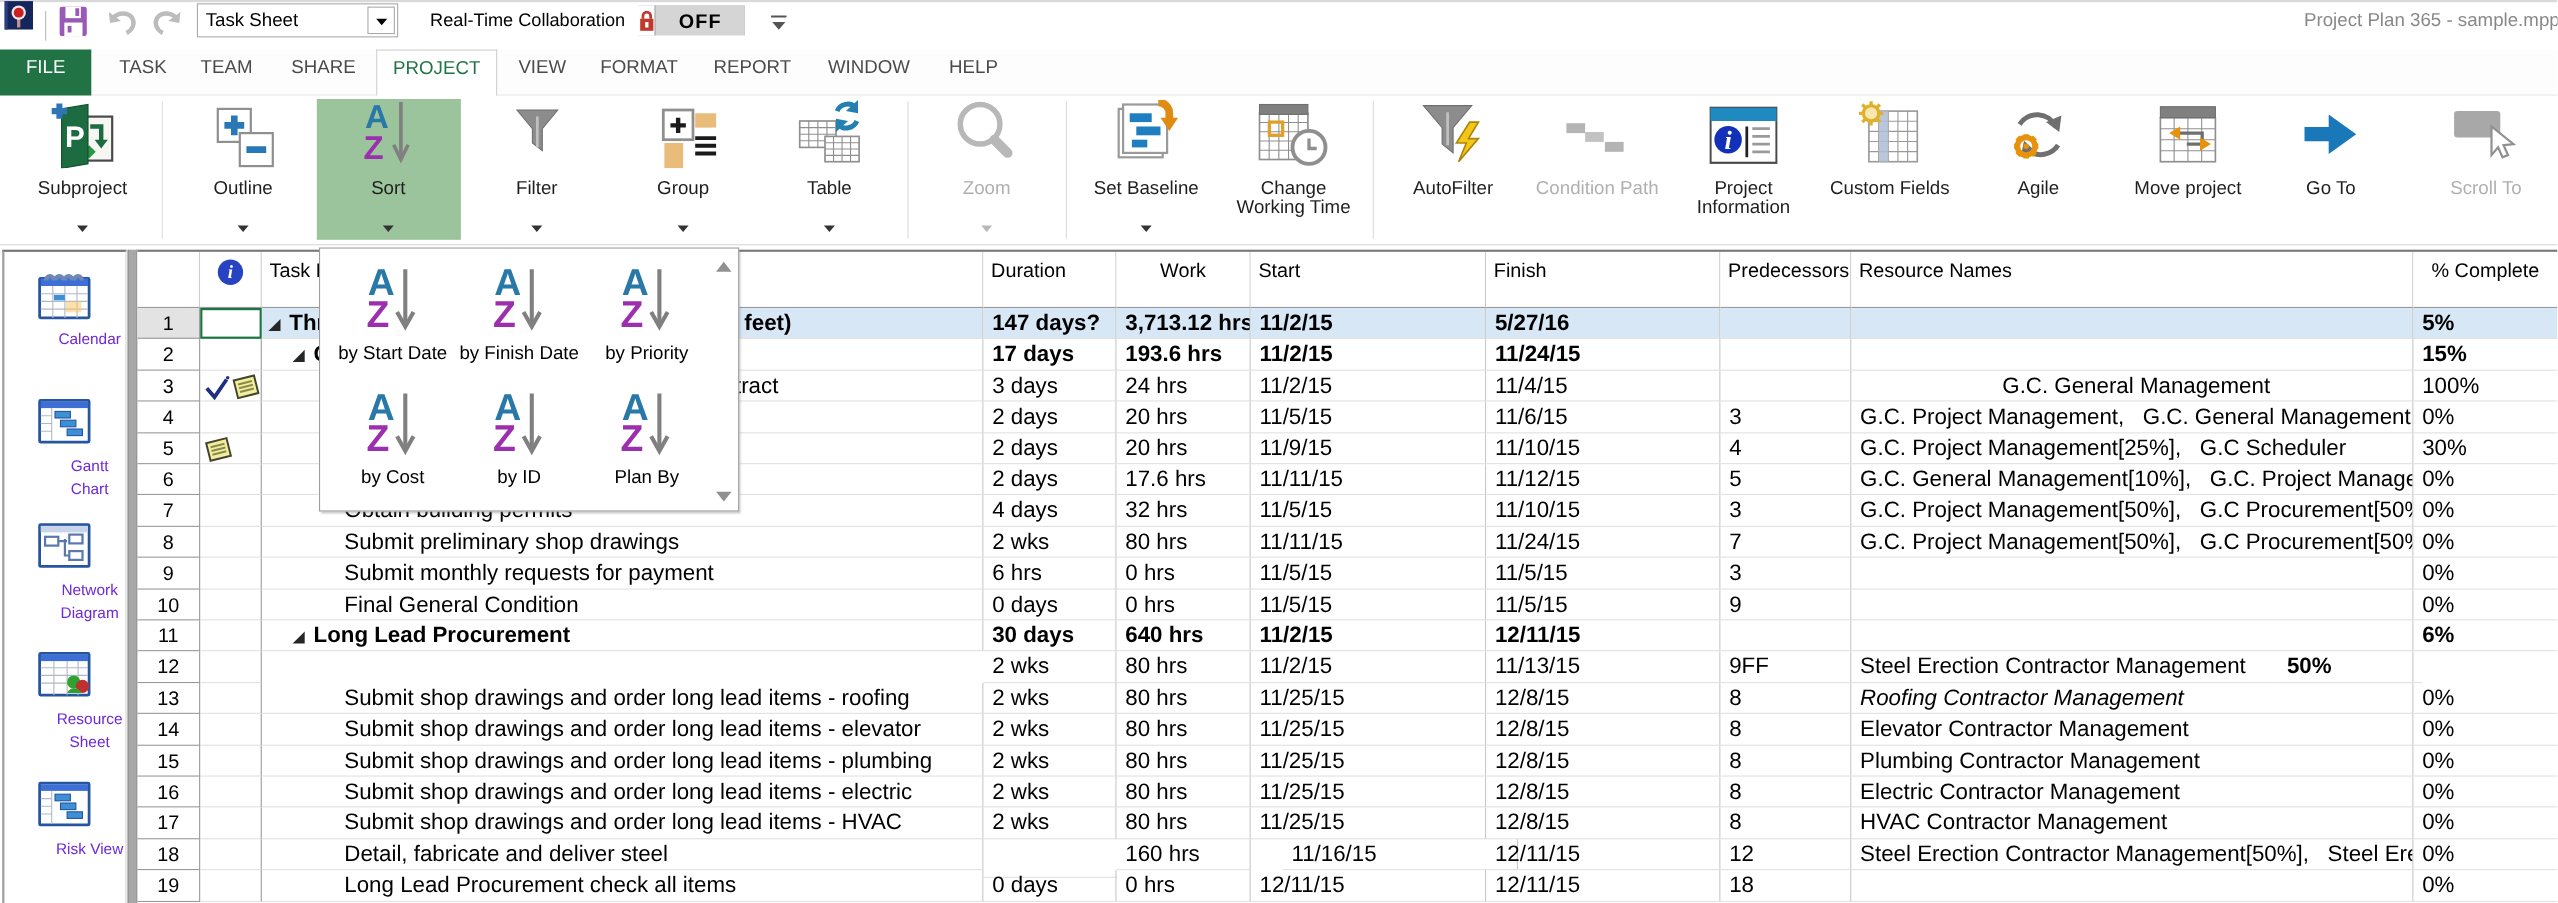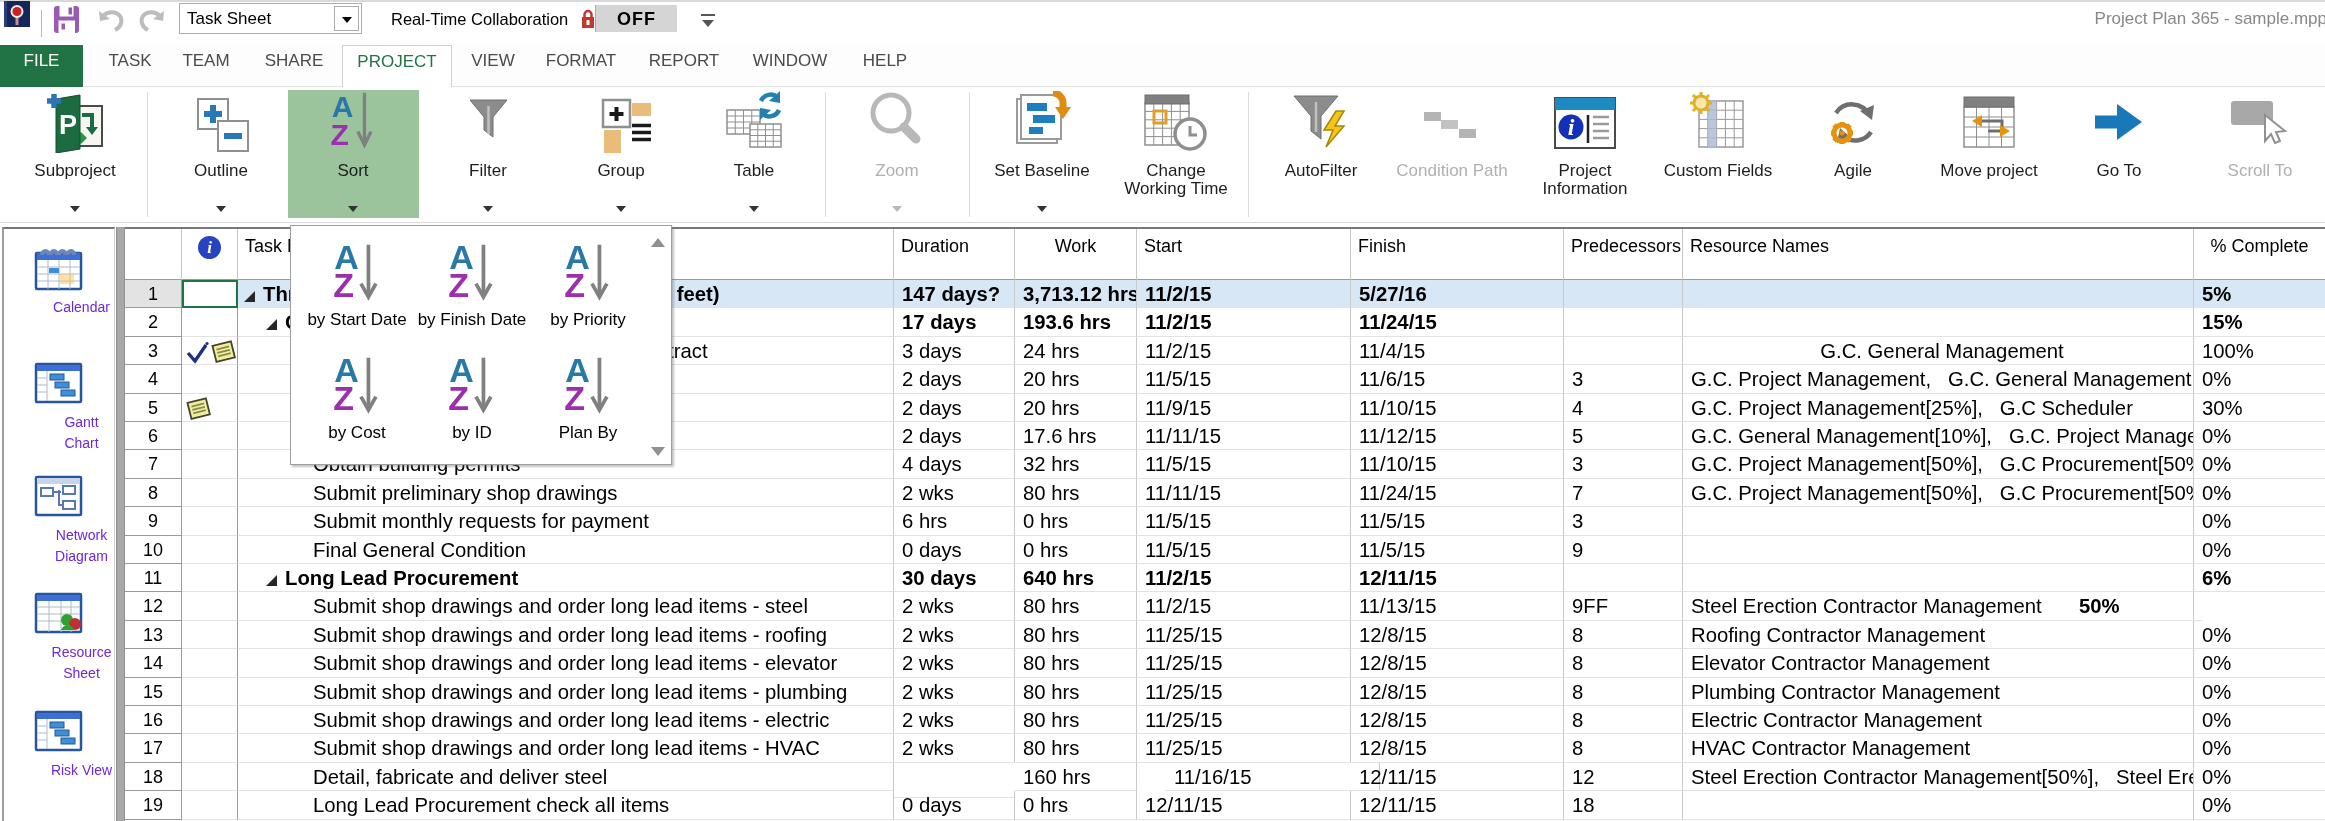--- a/index.html
+++ b/index.html
@@ -543,39 +543,38 @@
 <div class="c b" style="left:890px;width:122px;">640 hrs</div>
 <div class="c b" style="left:1012px;width:214px;">11/2/15</div>
 <div class="c b" style="left:1226px;width:213px;">12/11/15</div>
 <div class="c b" style="left:1439px;width:119px;"></div>
 <div class="c b" style="left:1558px;width:511px;"></div>
 <div class="c b" style="left:2069px;width:131px;border-right:none;">6%</div>
 </div>
 <div class="row" style="top:363.4px;">
 <div class="c cnum" style="left:0;width:57px;">12</div>
 <div class="c cinfo" style="left:57px;width:56px;padding-left:3px;"></div>
-<div class="c" style="left:113px;width:656px;padding-left:75px;">Submit shop drawings and order long lead items - steel</div>
 <div class="c" style="left:769px;width:121px;">2 wks</div>
 <div class="c" style="left:890px;width:122px;">80 hrs</div>
 <div class="c" style="left:1012px;width:214px;">11/2/15</div>
 <div class="c" style="left:1226px;width:213px;">11/13/15</div>
 <div class="c" style="left:1439px;width:119px;">9FF</div>
 <div class="c" style="left:1558px;width:511px;">Steel Erection Contractor Management</div>
 <div class="c" style="left:1946px;width:131px;border-right:none;font-weight:bold;">50%</div>
 </div>
 <div class="row" style="top:391.79999999999995px;">
 <div class="c cnum" style="left:0;width:57px;">13</div>
 <div class="c cinfo" style="left:57px;width:56px;padding-left:3px;"></div>
 <div class="c" style="left:113px;width:656px;padding-left:75px;">Submit shop drawings and order long lead items - roofing</div>
 <div class="c" style="left:769px;width:121px;">2 wks</div>
 <div class="c" style="left:890px;width:122px;">80 hrs</div>
 <div class="c" style="left:1012px;width:214px;">11/25/15</div>
 <div class="c" style="left:1226px;width:213px;">12/8/15</div>
 <div class="c" style="left:1439px;width:119px;">8</div>
-<div class="c" style="left:1558px;width:511px;">Roofing Contractor Management</div>
+<div class="c" style="left:1558px;width:511px;font-style:italic;">Roofing Contractor Management</div>
 <div class="c" style="left:2069px;width:131px;border-right:none;">0%</div>
 </div>
 <div class="row" style="top:420.2px;">
 <div class="c cnum" style="left:0;width:57px;">14</div>
 <div class="c cinfo" style="left:57px;width:56px;padding-left:3px;"></div>
 <div class="c" style="left:113px;width:656px;padding-left:75px;">Submit shop drawings and order long lead items - elevator</div>
 <div class="c" style="left:769px;width:121px;">2 wks</div>
 <div class="c" style="left:890px;width:122px;">80 hrs</div>
 <div class="c" style="left:1012px;width:214px;">11/25/15</div>
 <div class="c" style="left:1226px;width:213px;">12/8/15</div>

